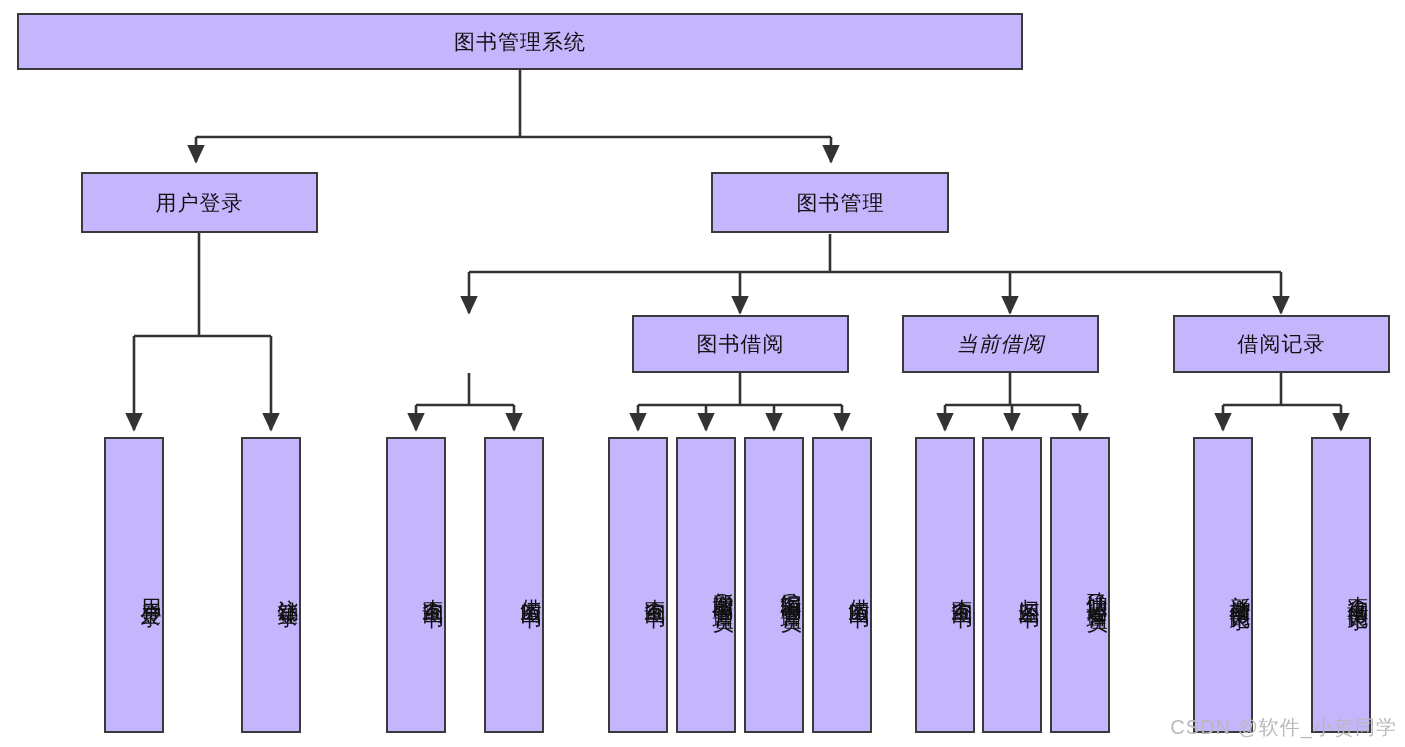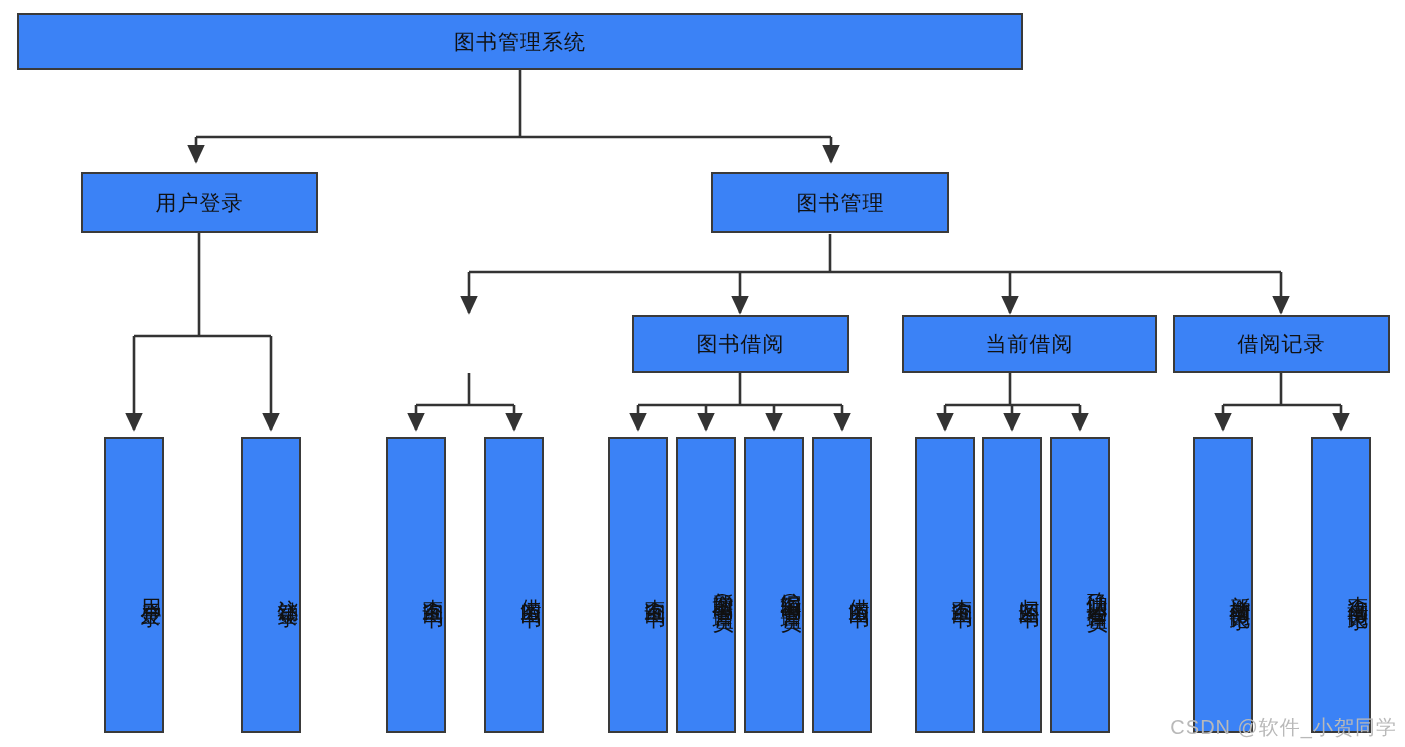--- a/index.html
+++ b/index.html
@@ -8,21 +8,21 @@
     background:#ffffff;
     font-family:"Liberation Sans","DejaVu Sans",sans-serif;
     overflow:hidden;
   }
   #stage{position:relative;width:1405px;height:747px;}
   #wires{position:absolute;left:0;top:0;width:1405px;height:747px;}
 
   .node{
     position:absolute;
     box-sizing:border-box;
-    background:#3b82f6;
+    background:#c4b5fd;
     border:2.5px solid #3a3a3a;
     display:flex;align-items:center;justify-content:center;
     color:#111111;
   }
   .node.h{ font-size:21px; letter-spacing:1px; }
 
   
   .node.v{
     font-size:21px;
     writing-mode:vertical-rl;
@@ -111,21 +111,21 @@
   <div class="node h" style="left:81px;top:172px;width:237px;height:61px;">
     <span>用户登录</span>
   </div>
   <div class="node h" style="left:711px;top:172px;width:238px;height:61px;padding-left:21px;">
     <span>图书管理</span>
   </div>
 
   <div class="node h" style="left:632px;top:315px;width:217px;height:58px;">
     <span>图书借阅</span>
   </div>
-  <div class="node h" style="left:902px;top:315px;width:255px;height:58px;">
+  <div class="node h" style="left:902px;top:315px;width:197px;height:58px;font-style:italic;">
     <span>当前借阅</span>
   </div>
   <div class="node h" style="left:1173px;top:315px;width:217px;height:58px;">
     <span>借阅记录</span>
   </div>
 
   <div class="node v" style="left:104px;top:437px;width:60px;height:296px;">
     <span>用户登录</span>
   </div>
   <div class="node v" style="left:241px;top:437px;width:60px;height:296px;">

